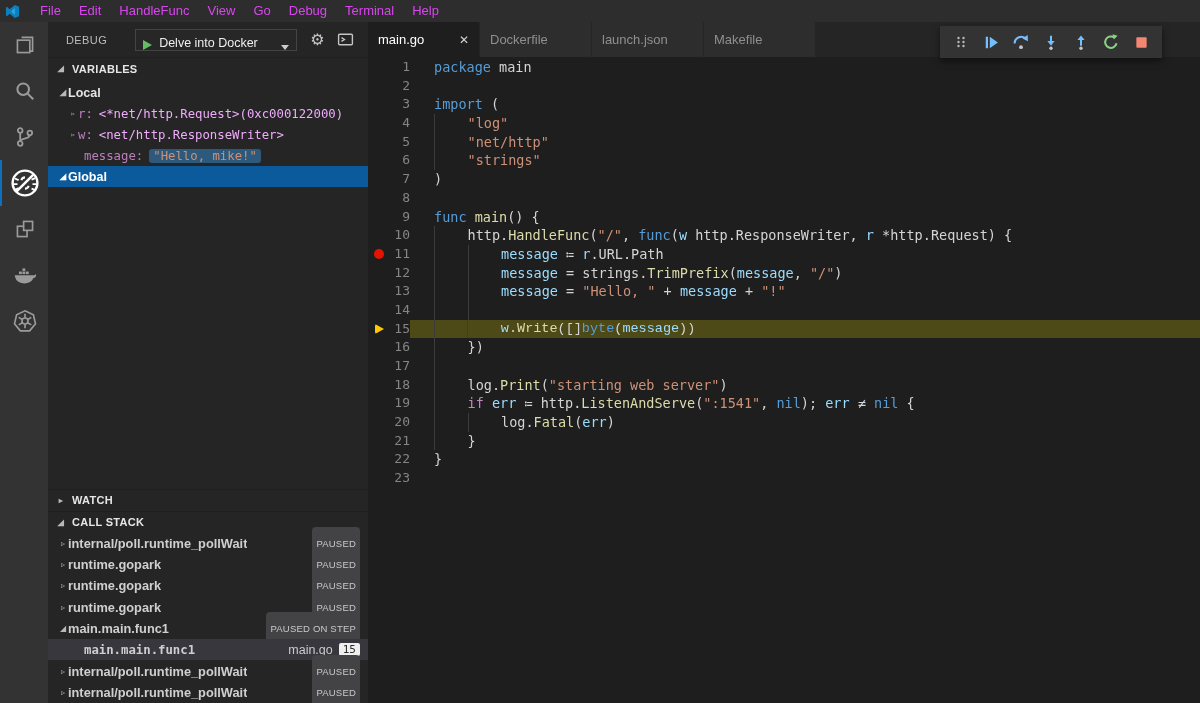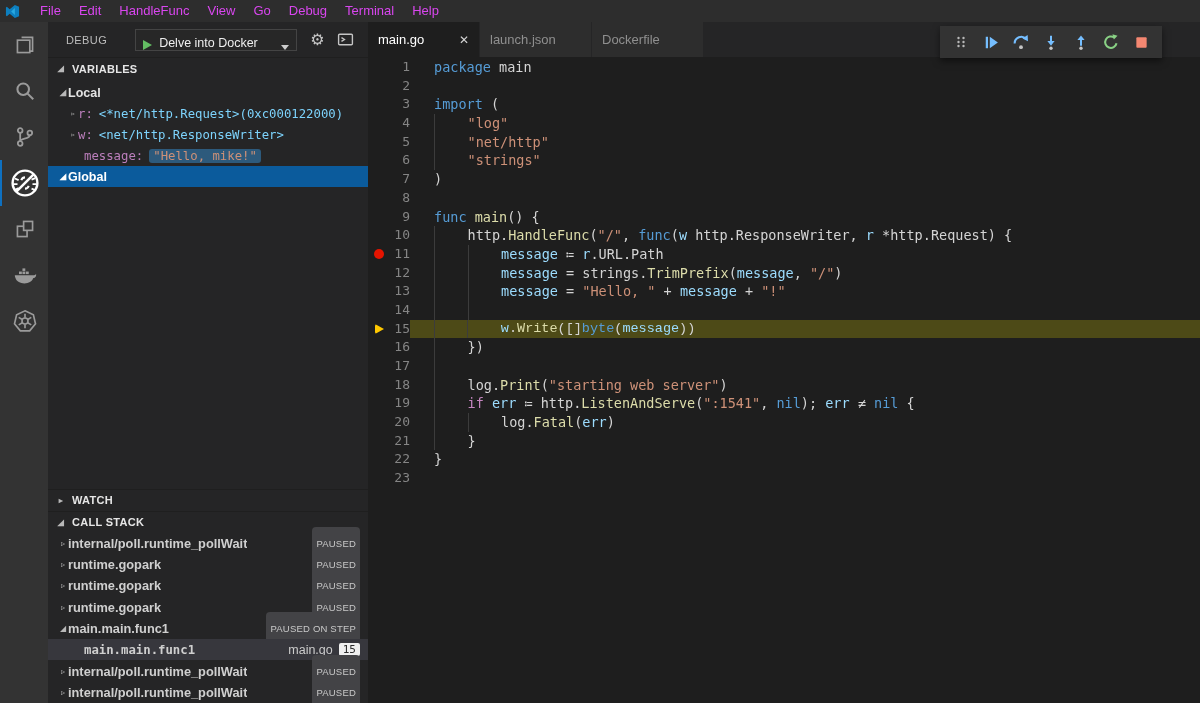--- a/index.html
+++ b/index.html
@@ -28,21 +28,21 @@
   .section-header .twisty{margin-right:6px;}
   .twisty{font-size:8px;color:#b8b8b8;width:10px;display:inline-block;text-align:center;flex:none;}
   .variables-section{flex:1;display:flex;flex-direction:column;overflow:hidden;}
   .tree-row{height:21px;display:flex;align-items:center;font-size:12.5px;white-space:nowrap;overflow:hidden;flex:none;}
   .tree-row.scope{font-weight:bold;padding-left:10px;color:#e3e3e3;}
   .tree-row.scope.selected{background:#0b5b9c;color:#ffffff;}
   .tree-row.scope.selected .twisty{color:#ffffff;}
   .tree-row.leaf{padding-left:20px;font-family:"DejaVu Sans Mono",monospace;font-size:12.3px;}
   .tree-row.leaf.noexp{padding-left:36px;}
   .vname{color:#bc7fbc;margin-right:6px;}
-  .vval{color:#7dd3fc;}
+  .vval{color:#f0abfc;}
   .vval.str{color:#ce9178;}
   .vval.hl{background:#2d5a7c;border-radius:3px;padding:0 4px;}
   
   .callstack-section{flex:none;display:flex;flex-direction:column;}
   .stack-row{height:21.3px;display:flex;align-items:center;font-size:12.8px;color:#cfcfcf;padding:0 8px 0 10px;flex:none;}
   .stack-row .lbl{white-space:nowrap;overflow:hidden;font-weight:bold;}
   .stack-row.frame{background:#37373d;padding-left:36px;}
   .stack-row.frame .lbl{font-family:"DejaVu Sans Mono",monospace;font-size:12.3px;}
   .stack-spacer{flex:1;}
   .badge{background:#434346;color:#c9c9c9;font-size:9.5px;padding:11px 4px;border-radius:4px;flex:none;letter-spacing:.2px;}
@@ -291,24 +291,27 @@
     </div>
   </div>
 
   <div class="editor">
     <div class="tabbar" id="tabbar">
         <div class="tab active">
           <span class="tab-label">main.go</span>
           <span class="close">✕</span>
         </div>
         <div class="tab">
+          <span class="tab-label">Dockerfile</span>
+        </div>
+        <div class="tab">
           <span class="tab-label">launch.json</span>
         </div>
         <div class="tab">
-          <span class="tab-label">Dockerfile</span>
+          <span class="tab-label">Makefile</span>
         </div>
       </div>
     <div class="debug-toolbar" id="debug-toolbar">
         <div class="dt-btn">
           <span class="icon">
             <svg width="14" height="16" viewBox="0 0 14 16">
               <g fill="#b9b9b9">
                 <circle cx="4.5" cy="4" r="1.2"></circle>
                 <circle cx="9.5" cy="4" r="1.2"></circle>
                 <circle cx="4.5" cy="8" r="1.2"></circle>

